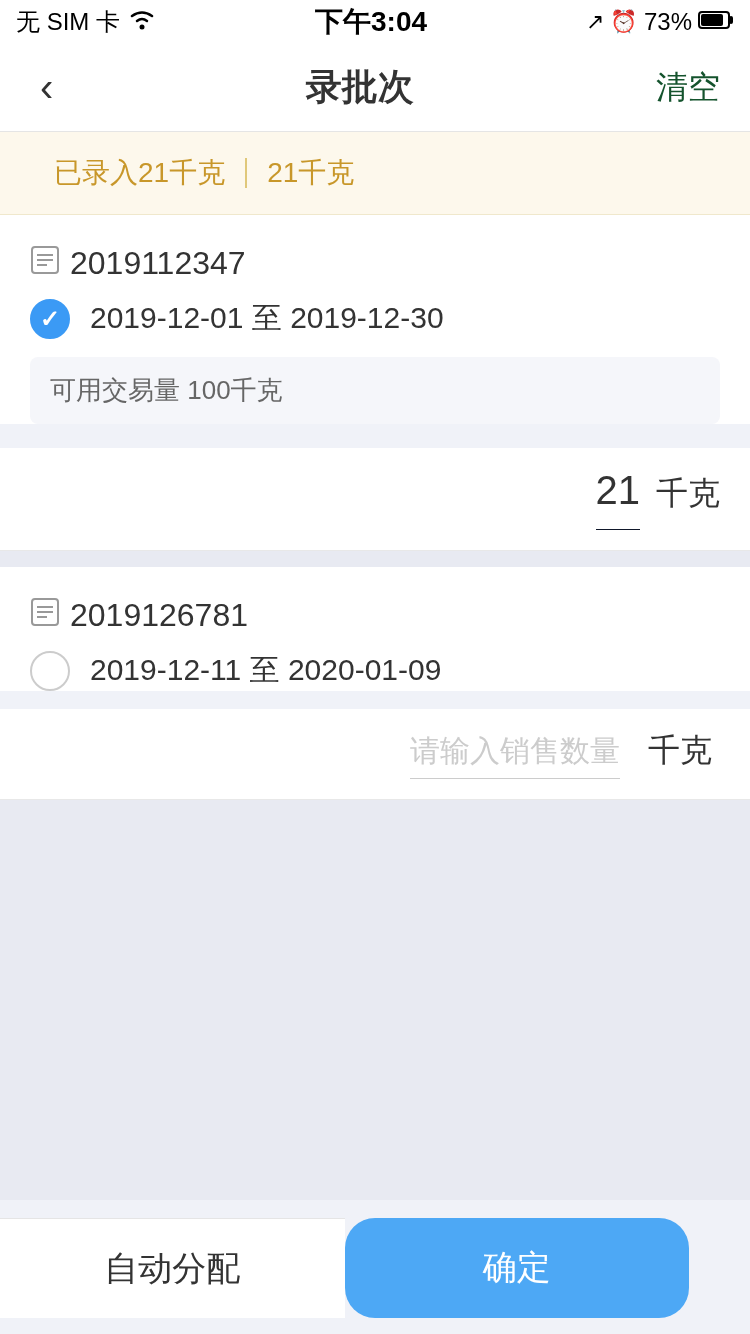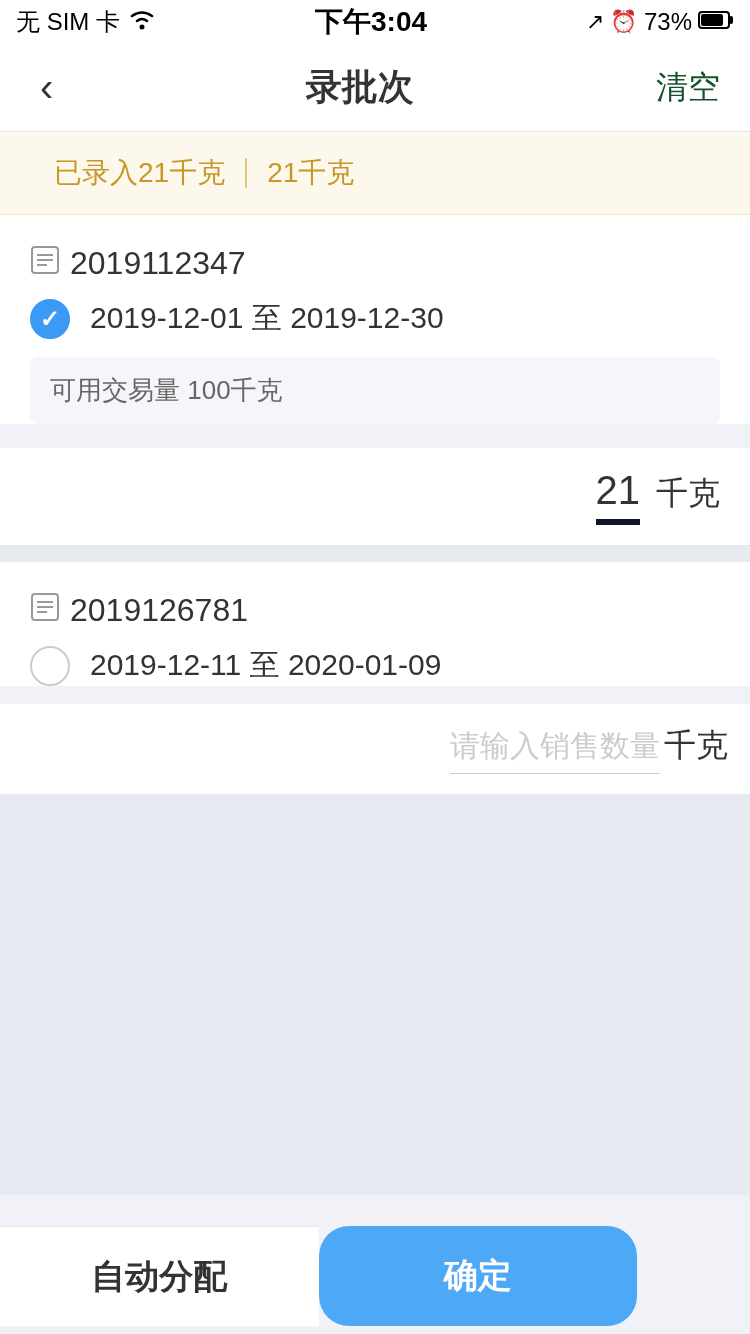--- a/index.html
+++ b/index.html
@@ -174,39 +174,39 @@
     .amount-value {
       font-size: 40px;
       color: #333;
       font-weight: 400;
     }
     .amount-unit {
       font-size: 32px;
       color: #333;
     }
     .amount-underline {
-      border-bottom: 6px solid #0f172a;
-      padding-bottom: 6px;
+      border-bottom: 1px solid #0f172a;
+      padding-bottom: 16px;
       margin-left: 44px;
     }
 
     
     .section-separator {
       height: 16px;
       background: #e8eaf2;
     }
 
     
     .input-row {
       background: #fff;
-      padding: 20px 22px;
+      padding: 20px 38px;
       display: flex;
       align-items: baseline;
       justify-content: flex-end;
-      gap: 4px;
+      gap: 28px;
       border-bottom: 1px solid #e8e8e8;
     }
     .input-placeholder {
       font-size: 30px;
       color: #ccc;
     }
     .input-unit {
       font-size: 32px;
       color: #333;
     }
@@ -220,27 +220,26 @@
     
     .empty-area {
       background: #e8eaf2;
       flex: 1;
       min-height: 400px;
     }
 
     
     .bottom-bar {
       position: fixed;
-      bottom: 8px;
+      bottom: 16px;
       left: 0;
-      width: 637px;
+      width: 689px;
       height: 100px;
       display: flex;
       z-index: 100;
-      font-weight: bold;
     }
     .bottom-auto {
       flex: 1;
       background: #fff;
       display: flex;
       align-items: center;
       justify-content: center;
       font-size: 34px;
       color: #333;
       border-top: 1px solid #e5e5e5;

